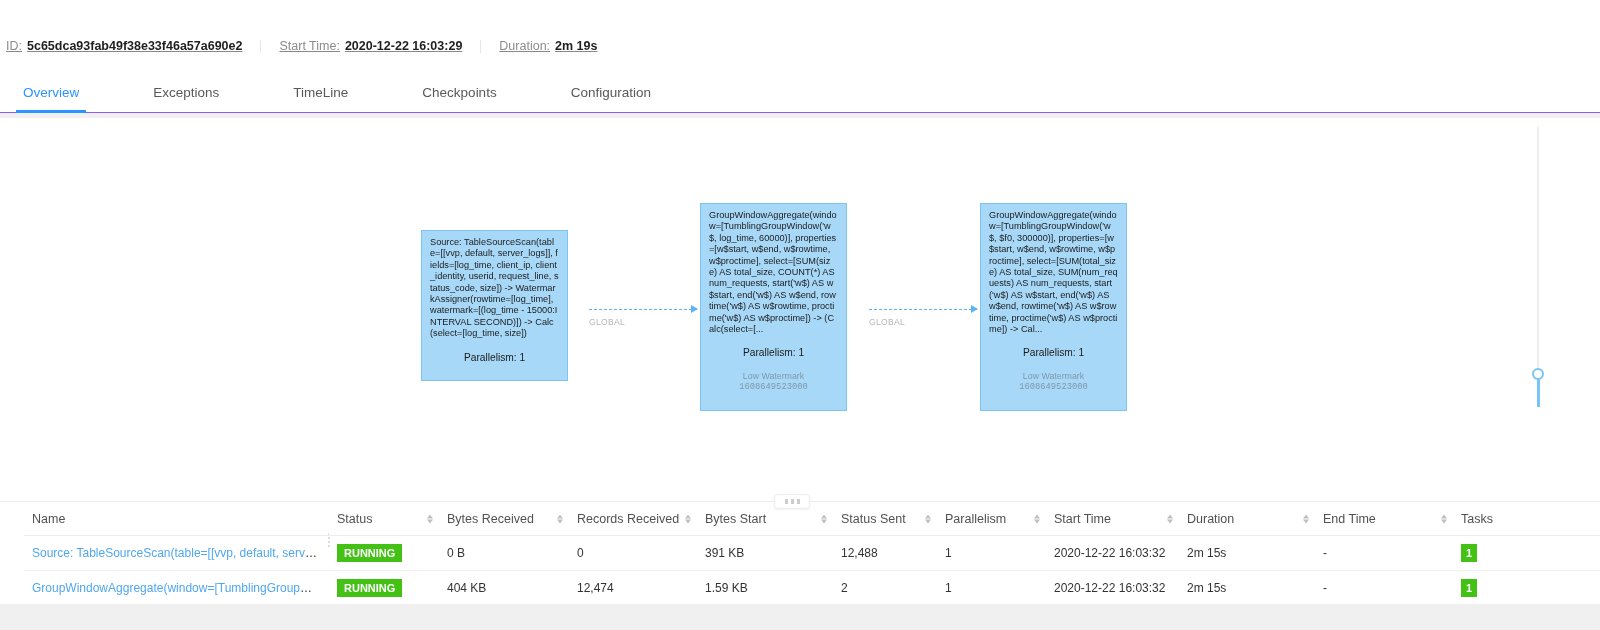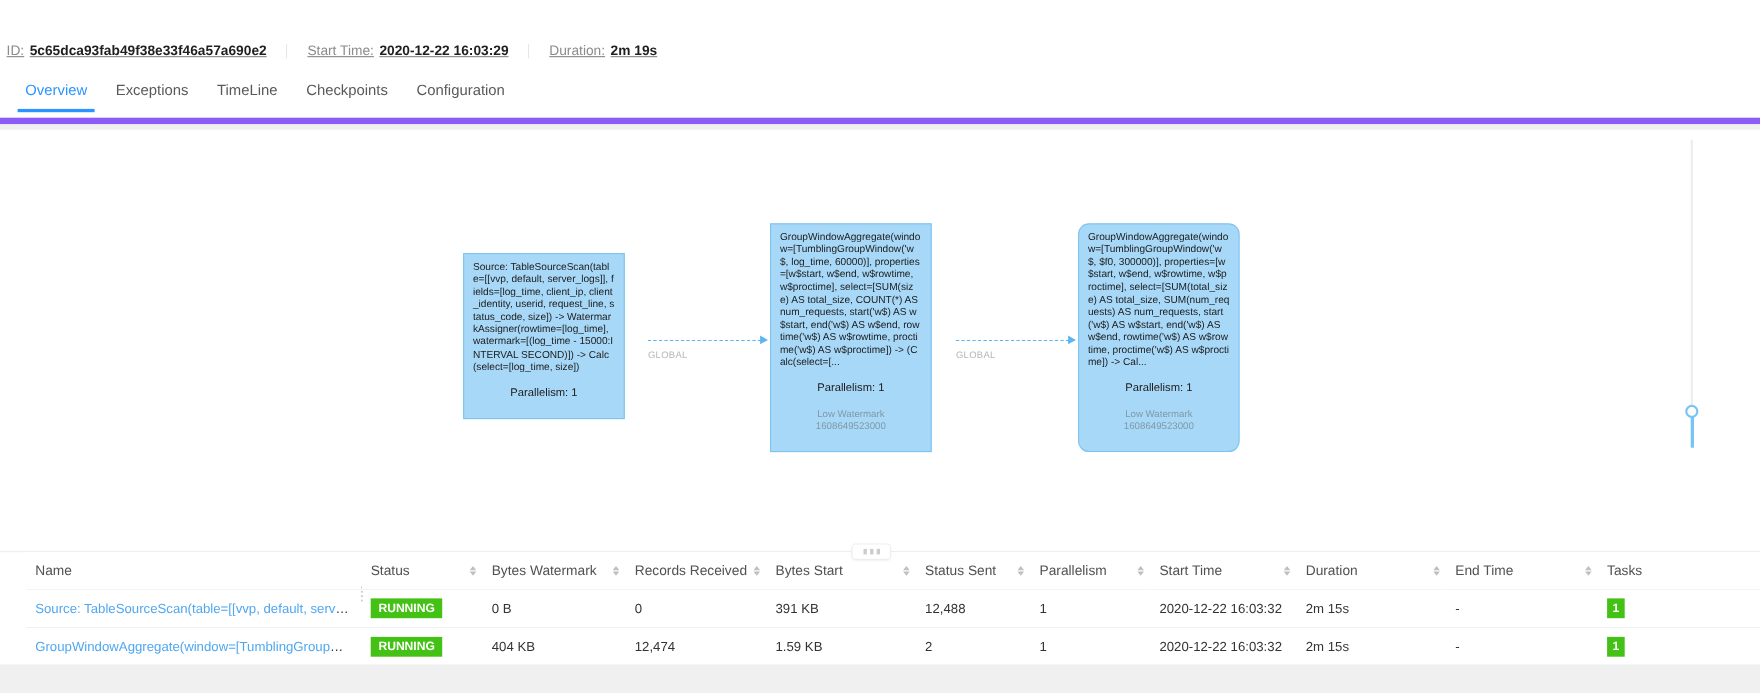--- a/index.html
+++ b/index.html
@@ -35,22 +35,22 @@
   .meta-row .val { color: #1f1f1f; font-weight: 700; margin-left: 5px; }
   .meta-sep { width: 1px; height: 13px; background: #e6e6e6; margin: 0 18px; }
   .cancel-job {
     position: absolute; right: 14px; top: 28px;
     font-size: 17px; color: #a21caf; cursor: pointer; white-space: nowrap; margin-top: 38px;
   }
 
   
   .tabs {
     position: absolute; left: 0; top: 68px; width: 1600px; height: 45px;
-    background: #fff; border-bottom: 6px solid #8b5cf6;
-    display: flex; align-items: center; padding-left: 10px;
+    background: #fff; border-bottom: 1px solid #8b5cf6;
+    display: flex; align-items: flex-end; padding-left: 10px; gap: 48px;
   }
   .tab {
     font-size: 13.5px; color: #595959; padding: 0 13px 12px 13px;
     cursor: pointer; position: relative; white-space: nowrap;
   }
   .tab.active { color: #2b95ff; }
   .tab.active::after {
     content: ""; position: absolute; left: 6px; right: 6px; bottom: -1px;
     height: 3px; background: #2b95ff;
   }
@@ -66,21 +66,21 @@
   .node {
     position: absolute; background: #a8d8f8; border: 1px solid #7ec4f0;
     padding: 6px 8px; text-align: center;
   }
   .node .body {
     font-size: 9.2px; line-height: 11.4px; color: #1b1b1b; text-align: left;
     word-break: break-all; white-space: pre-wrap;
   }
   .node .par { font-size: 10.2px; font-weight: 400; color: #1b1b1b; margin-top: 12px; text-align:center; }
   .node .wm-label { font-size: 8.8px; color: #7f98a8; margin-top: 13px; text-align:center; line-height: 11px;}
-  .node .wm-val { font-size: 8.8px; color: #7f98a8; line-height: 11px; }
+  .node .wm-val { font-size: 8.8px; color: #7f98a8; line-height: 11px; font-family: Liberation Mono, monospace; }
 
   .edge { position: absolute; height: 1px; }
   .edge .dash {
     position: absolute; left: 0; top: 0; height: 0;
     border-top: 1.6px dashed #5ab4f5; width: 100%;
   }
   .edge .arrow {
     position: absolute; right: -1px; top: -4px; width: 0; height: 0;
     border-left: 7px solid #5ab4f5; border-top: 4px solid transparent; border-bottom: 4px solid transparent;
   }
@@ -198,21 +198,21 @@
       <div class="wm-label">Low Watermark</div>
       <div class="wm-val">1608649523000</div>
     </div>
 
     <div class="edge" style="left:864px; top:191px; width:108px;">
       <div class="dash"></div>
       <div class="arrow"></div>
       <div class="elabel">GLOBAL</div>
     </div>
 
-    <div class="node" style="left:975px; top:85px; width:147px; height:208px;border-radius:10px;">
+    <div class="node" style="left:975px; top:85px; width:147px; height:208px;">
       <div class="body">GroupWindowAggregate(window=[TumblingGroupWindow('w$, $f0, 300000)], properties=[w$start, w$end, w$rowtime, w$proctime], select=[SUM(total_size) AS total_size, SUM(num_requests) AS num_requests, start('w$) AS w$start, end('w$) AS w$end, rowtime('w$) AS w$rowtime, proctime('w$) AS w$proctime]) -&gt; Cal...</div>
       <div class="par">Parallelism: 1</div>
       <div class="wm-label">Low Watermark</div>
       <div class="wm-val">1608649523000</div>
     </div>
   </div>
 
   <div class="zoom-slider">
     <div class="track"></div>
     <div class="fill"></div>
@@ -253,21 +253,21 @@
               </span>
           </th>
           <th>
             <span>Status</span>
             <span class="sorter">
                 <i class="up"></i>
                 <i class="dn"></i>
               </span>
           </th>
           <th>
-            <span>Bytes Watermark</span>
+            <span>Bytes Received</span>
             <span class="sorter">
                 <i class="up"></i>
                 <i class="dn"></i>
               </span>
           </th>
           <th>
             <span>Records Received</span>
             <span class="sorter">
                 <i class="up"></i>
                 <i class="dn"></i>

